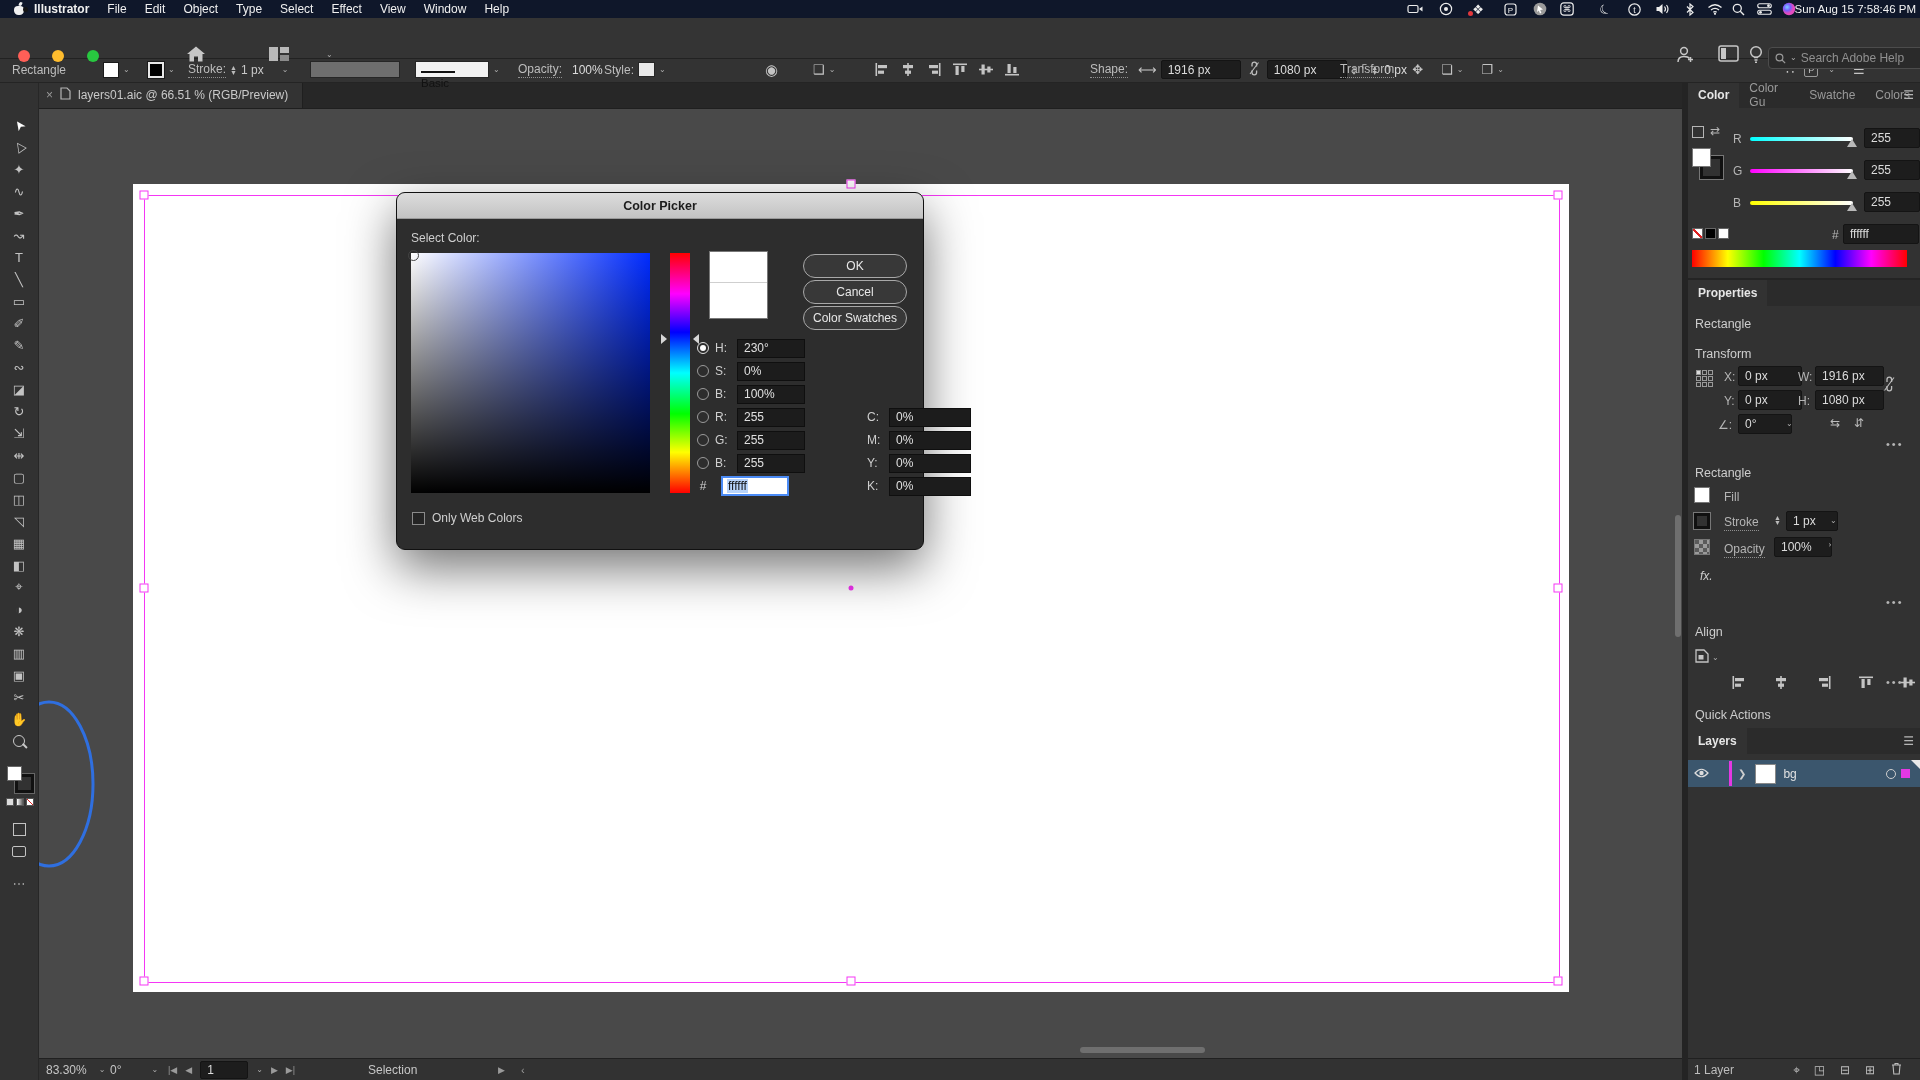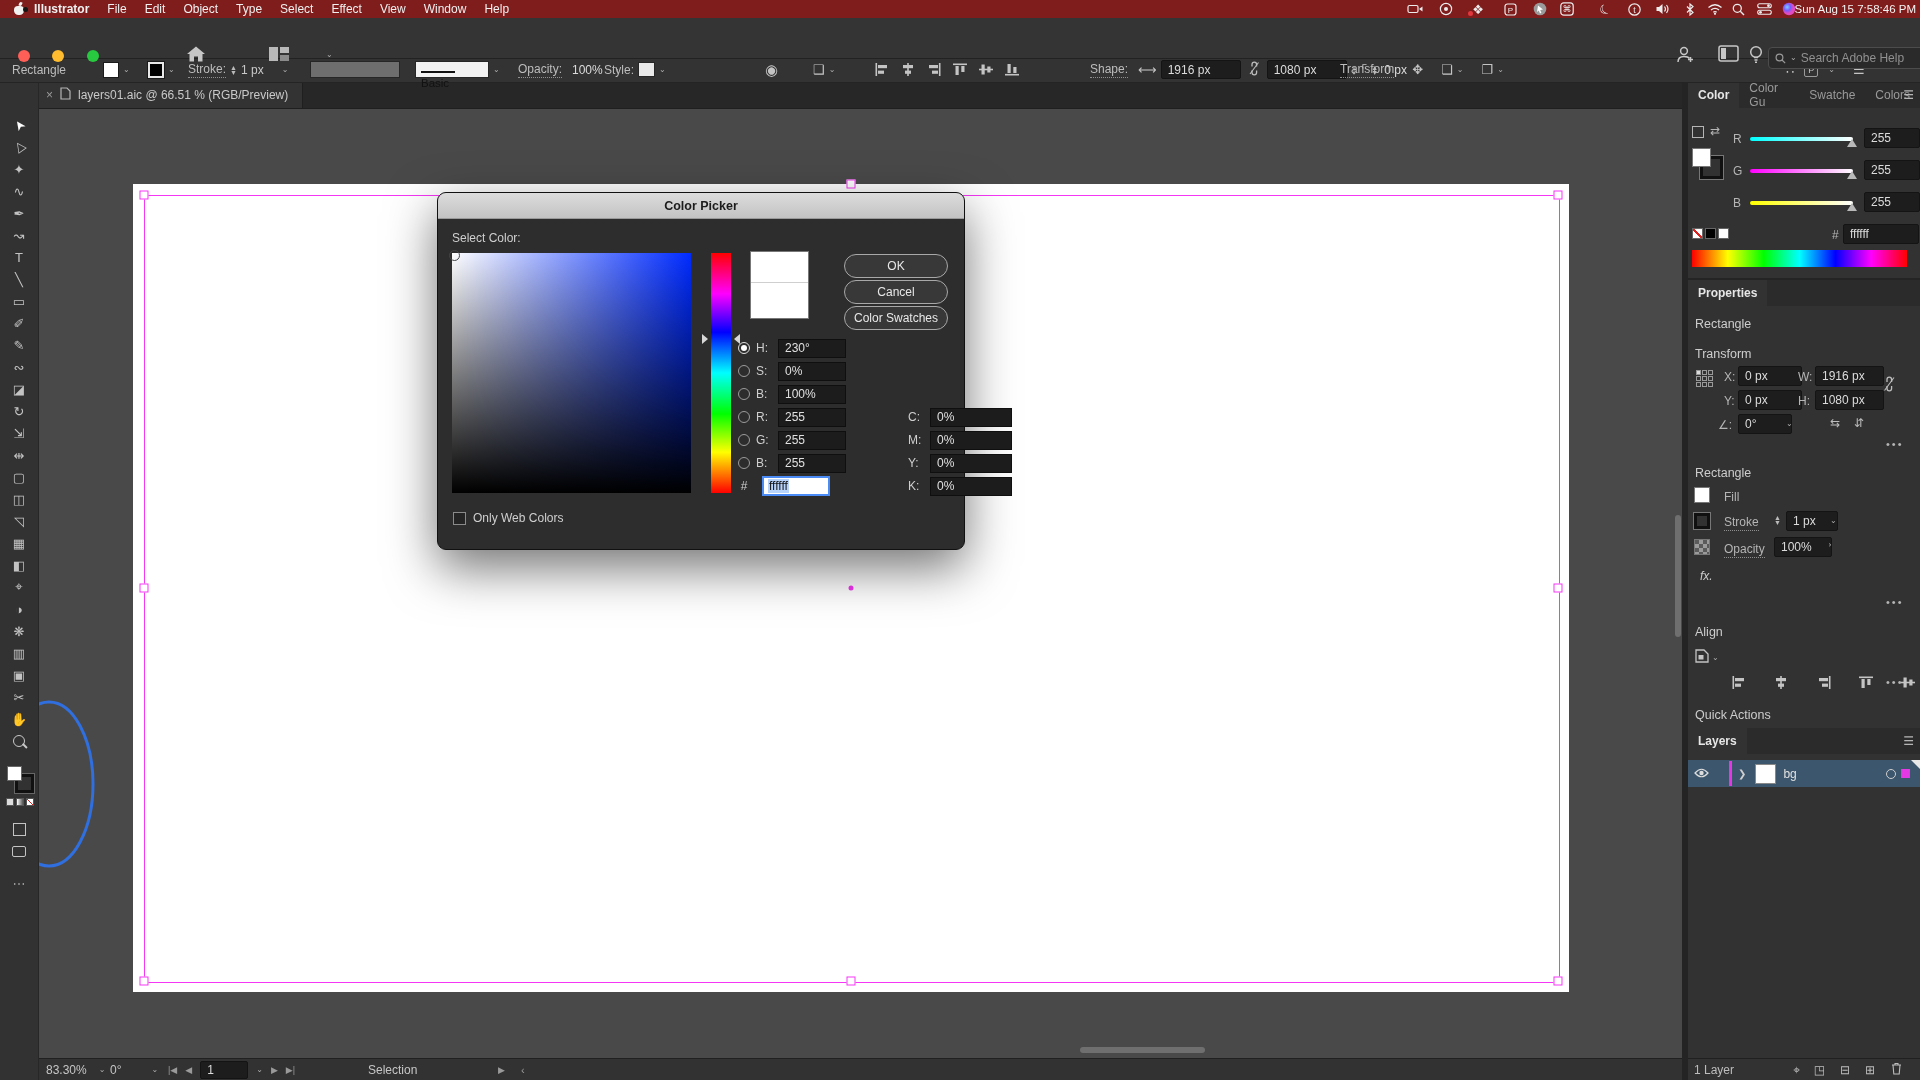--- a/index.html
+++ b/index.html
@@ -1,21 +1,21 @@
 <!DOCTYPE html>
 <html><head>
 <meta charset="utf-8">
 <style>
   html,body{margin:0;padding:0;background:#000;}
   #app{position:relative;width:1920px;height:1080px;overflow:hidden;background:#494949;
        font-family:"Liberation Sans",sans-serif;font-size:12px;color:#c9c9c9;-webkit-font-smoothing:antialiased;}
   .abs{position:absolute;}
   .row{display:flex;align-items:center;}
   
-  #menubar{position:absolute;left:0;top:0;width:1920px;height:18px;background:#7f1d1d;color:#f0f0f0;
+  #menubar{position:absolute;left:0;top:0;width:1920px;height:18px;background:#0f172a;color:#f0f0f0;
            display:flex;align-items:center;z-index:90;}
   #menubar .mi{padding:0 9px;font-size:12px;}
   #menubar .mi.bold{font-weight:bold;}
   .apple{position:relative;width:11px;height:12px;margin-left:14px;}
   .apple .body{position:absolute;left:0;top:3px;width:10px;height:9px;background:#f0f0f0;border-radius:4px 4px 4.5px 4.5px;}
   .apple .bite{position:absolute;right:-3px;top:4px;width:5px;height:5px;background:#151515;border-radius:50%;}
   .apple .leaf{position:absolute;left:4.5px;top:-1px;width:3px;height:4px;background:#f0f0f0;border-radius:60% 0 60% 0;transform:rotate(20deg);}
   .sic{position:absolute;top:2px;height:14px;display:flex;align-items:center;justify-content:center;color:#ececec;}
   .sic svg{display:block;}
   #clock{position:absolute;right:4px;top:0;height:18px;display:flex;align-items:center;font-size:11.5px;color:#f2f2f2;}
@@ -73,21 +73,21 @@
   .sldthumb{position:absolute;width:0;height:0;border-left:5px solid transparent;border-right:5px solid transparent;border-bottom:8px solid #b9b9b9;transform:translate(-50%,0);}
   .refgrid{display:grid;grid-template-columns:repeat(3,5px);grid-template-rows:repeat(3,5px);gap:1px;}
   .refgrid i{border:1px solid #9a9a9a;box-sizing:border-box;}
   .refgrid i.f{background:#dcdcdc;}
   
   #layerrow{position:absolute;left:0;top:678px;width:232px;height:27px;background:#3b566d;display:flex;align-items:center;}
   .corner-tri{position:absolute;right:0;top:0;width:0;height:0;border-left:9px solid transparent;border-top:9px solid #e8e8e8;}
   #panelbottom{position:absolute;left:1688px;top:1058px;width:232px;height:22px;background:#323232;border-top:1px solid #202020;z-index:62;display:flex;align-items:center;color:#bdbdbd;}
   
   #cpdialog{position:absolute;left:396px;top:192px;width:526px;height:356px;background:#2d2d2d;border:1px solid #111;
-            border-radius:9px;box-shadow:0 18px 50px rgba(0,0,0,.55);z-index:100;margin-left:41px;}
+            border-radius:9px;box-shadow:0 18px 50px rgba(0,0,0,.55);z-index:100;}
   #cptitle{height:25px;background:linear-gradient(#dcdcdc,#c3c3c3);border-radius:8px 8px 0 0;display:flex;align-items:center;justify-content:center;color:#1c1c1c;font-weight:bold;font-size:12.5px;border-bottom:1px solid #9a9a9a;}
   #cpfield{position:absolute;left:14px;top:60px;width:239px;height:240px;
            background:linear-gradient(to bottom,rgba(0,0,0,0),#000),linear-gradient(to right,#fff,rgb(0,43,255));}
   #cpmarker{position:absolute;left:-3px;top:-3px;width:9px;height:9px;border:1.5px solid #444;border-radius:50%;}
   #cphue{position:absolute;left:273px;top:60px;width:20px;height:240px;
          background:linear-gradient(to bottom,#f00 0%,#f0f 17%,#00f 33%,#0ff 50%,#0f0 67%,#ff0 83%,#f00 100%);}
   .huearrow{position:absolute;width:0;height:0;border-top:5px solid transparent;border-bottom:5px solid transparent;}
   #cpswatch{position:absolute;left:312px;top:58px;width:57px;height:66px;background:#fff;border:1px solid #777;}
   #cpswatch .div{position:absolute;left:0;right:0;top:45%;height:1px;background:#cfcfcf;}
   .cpbtn{position:absolute;left:406px;width:102px;height:22px;border:1px solid #a8a8a8;border-radius:12px;background:#383838;

